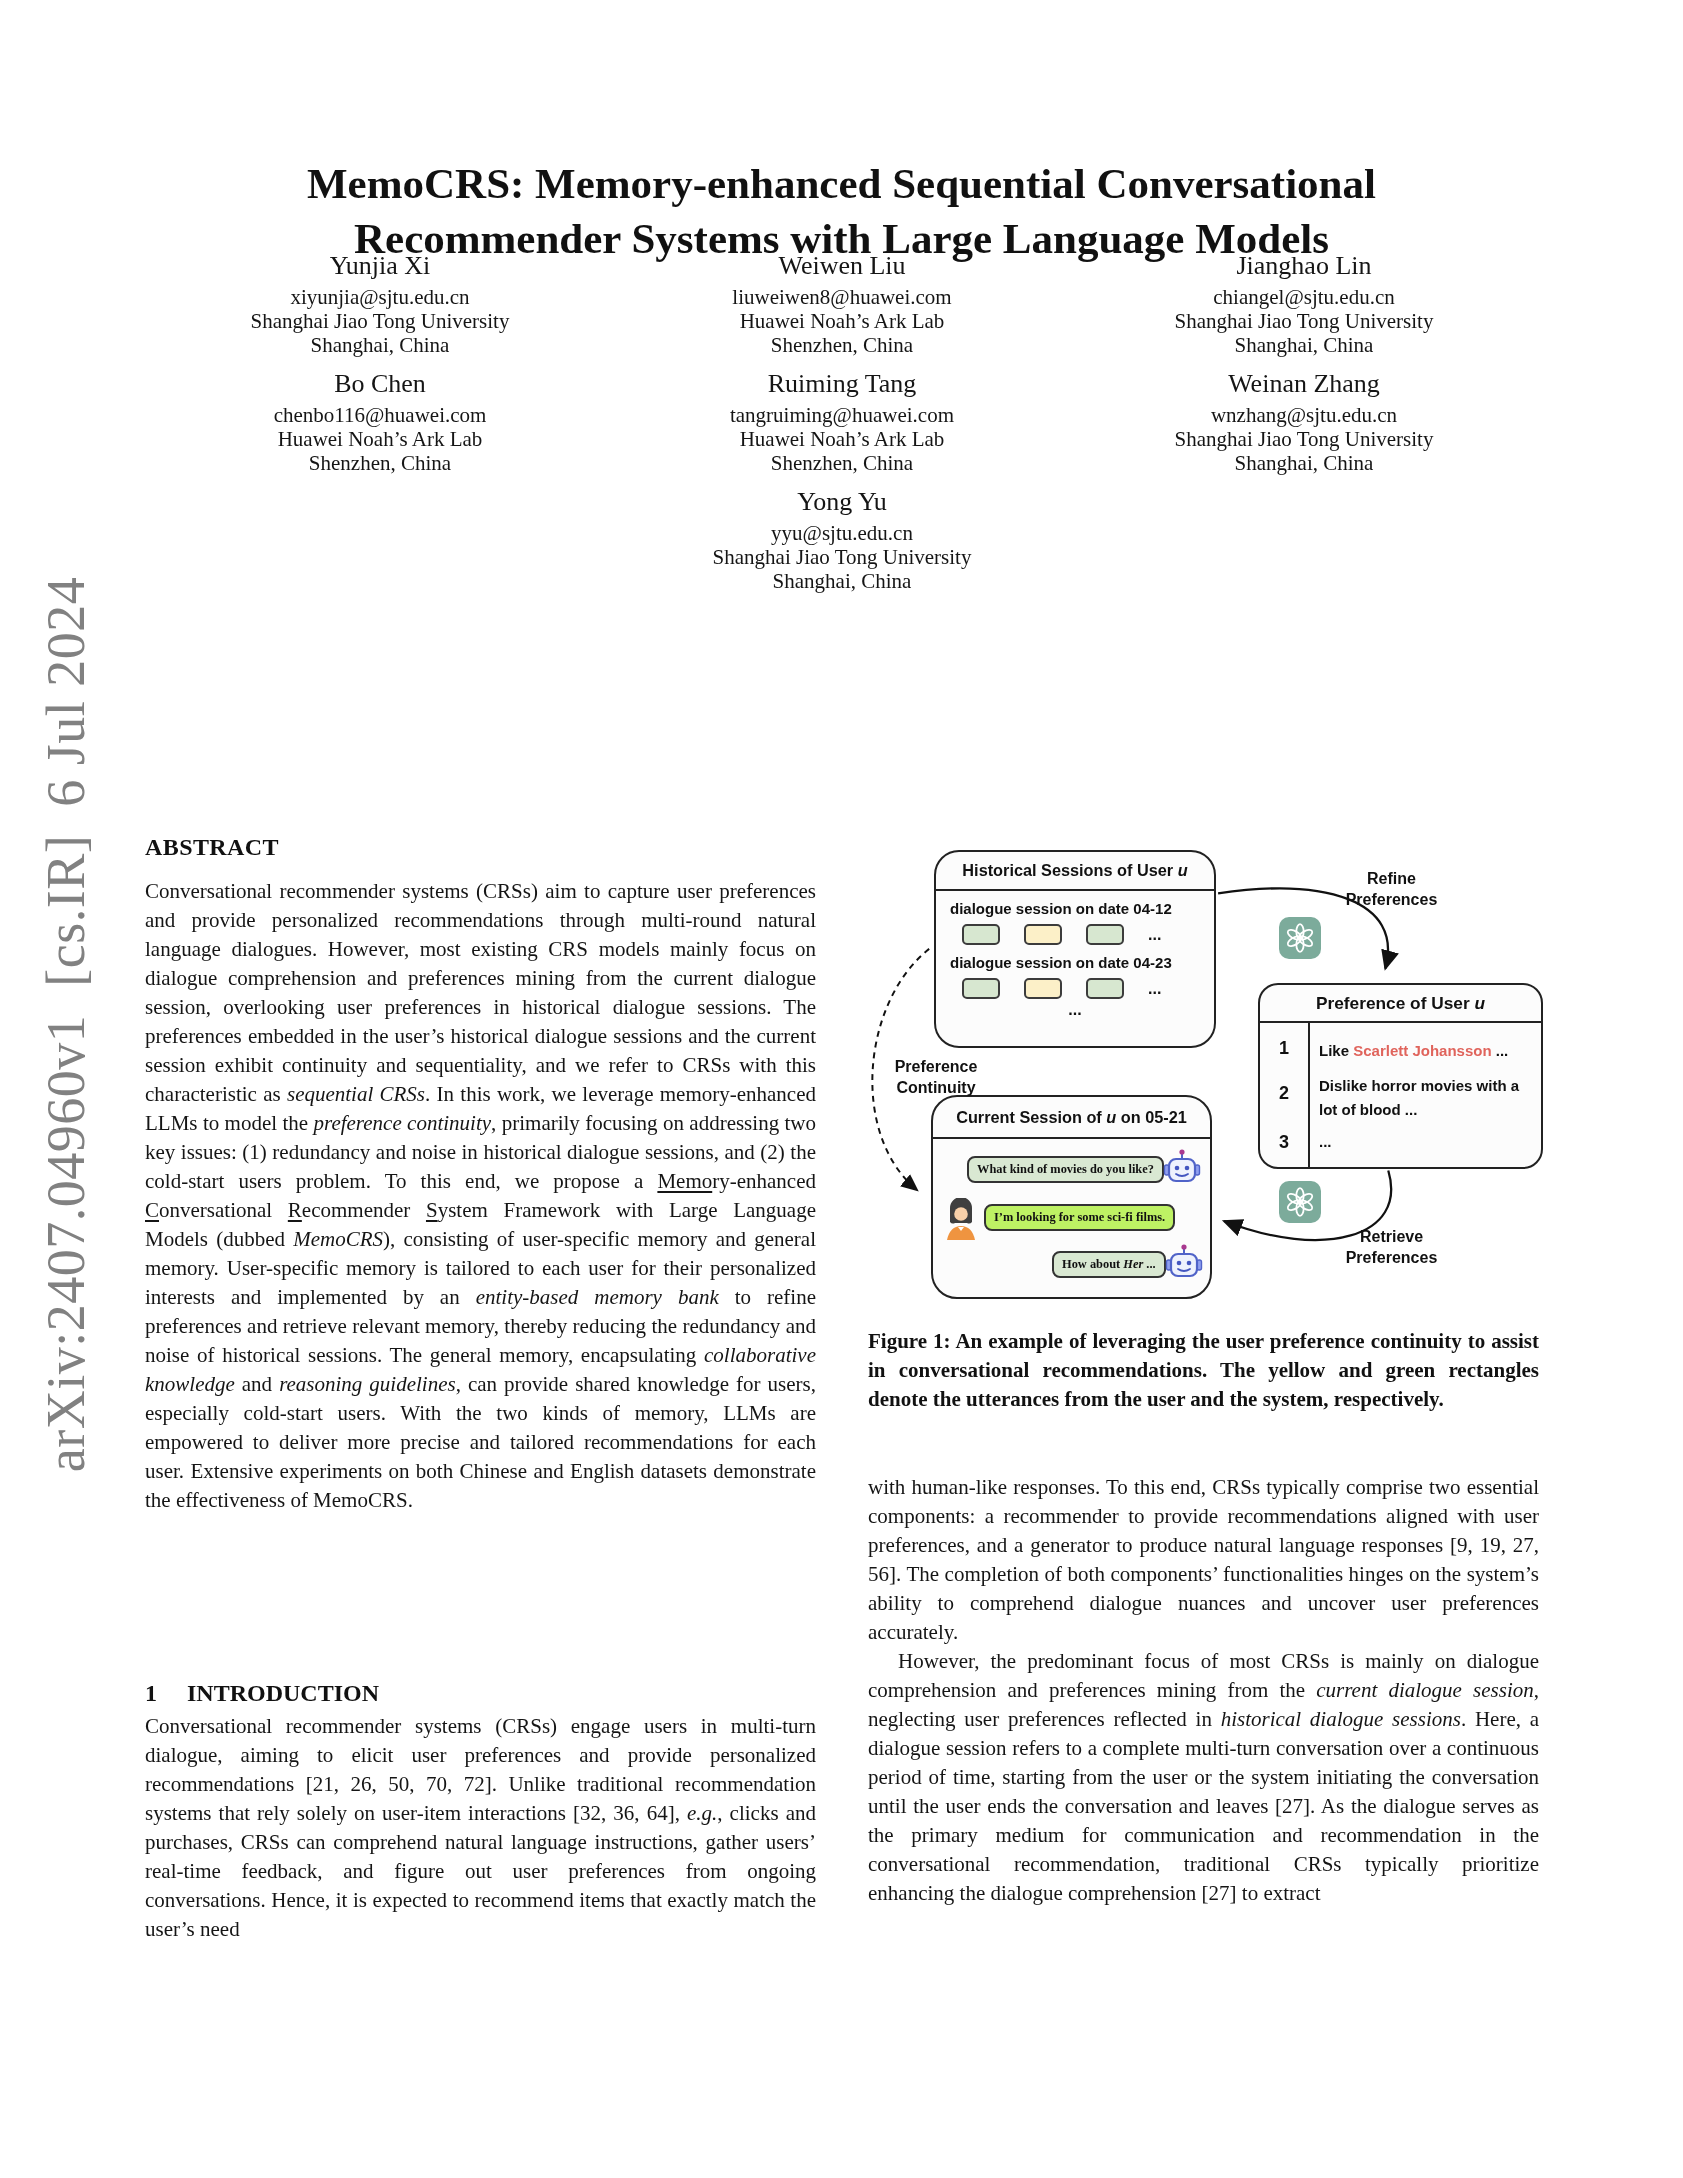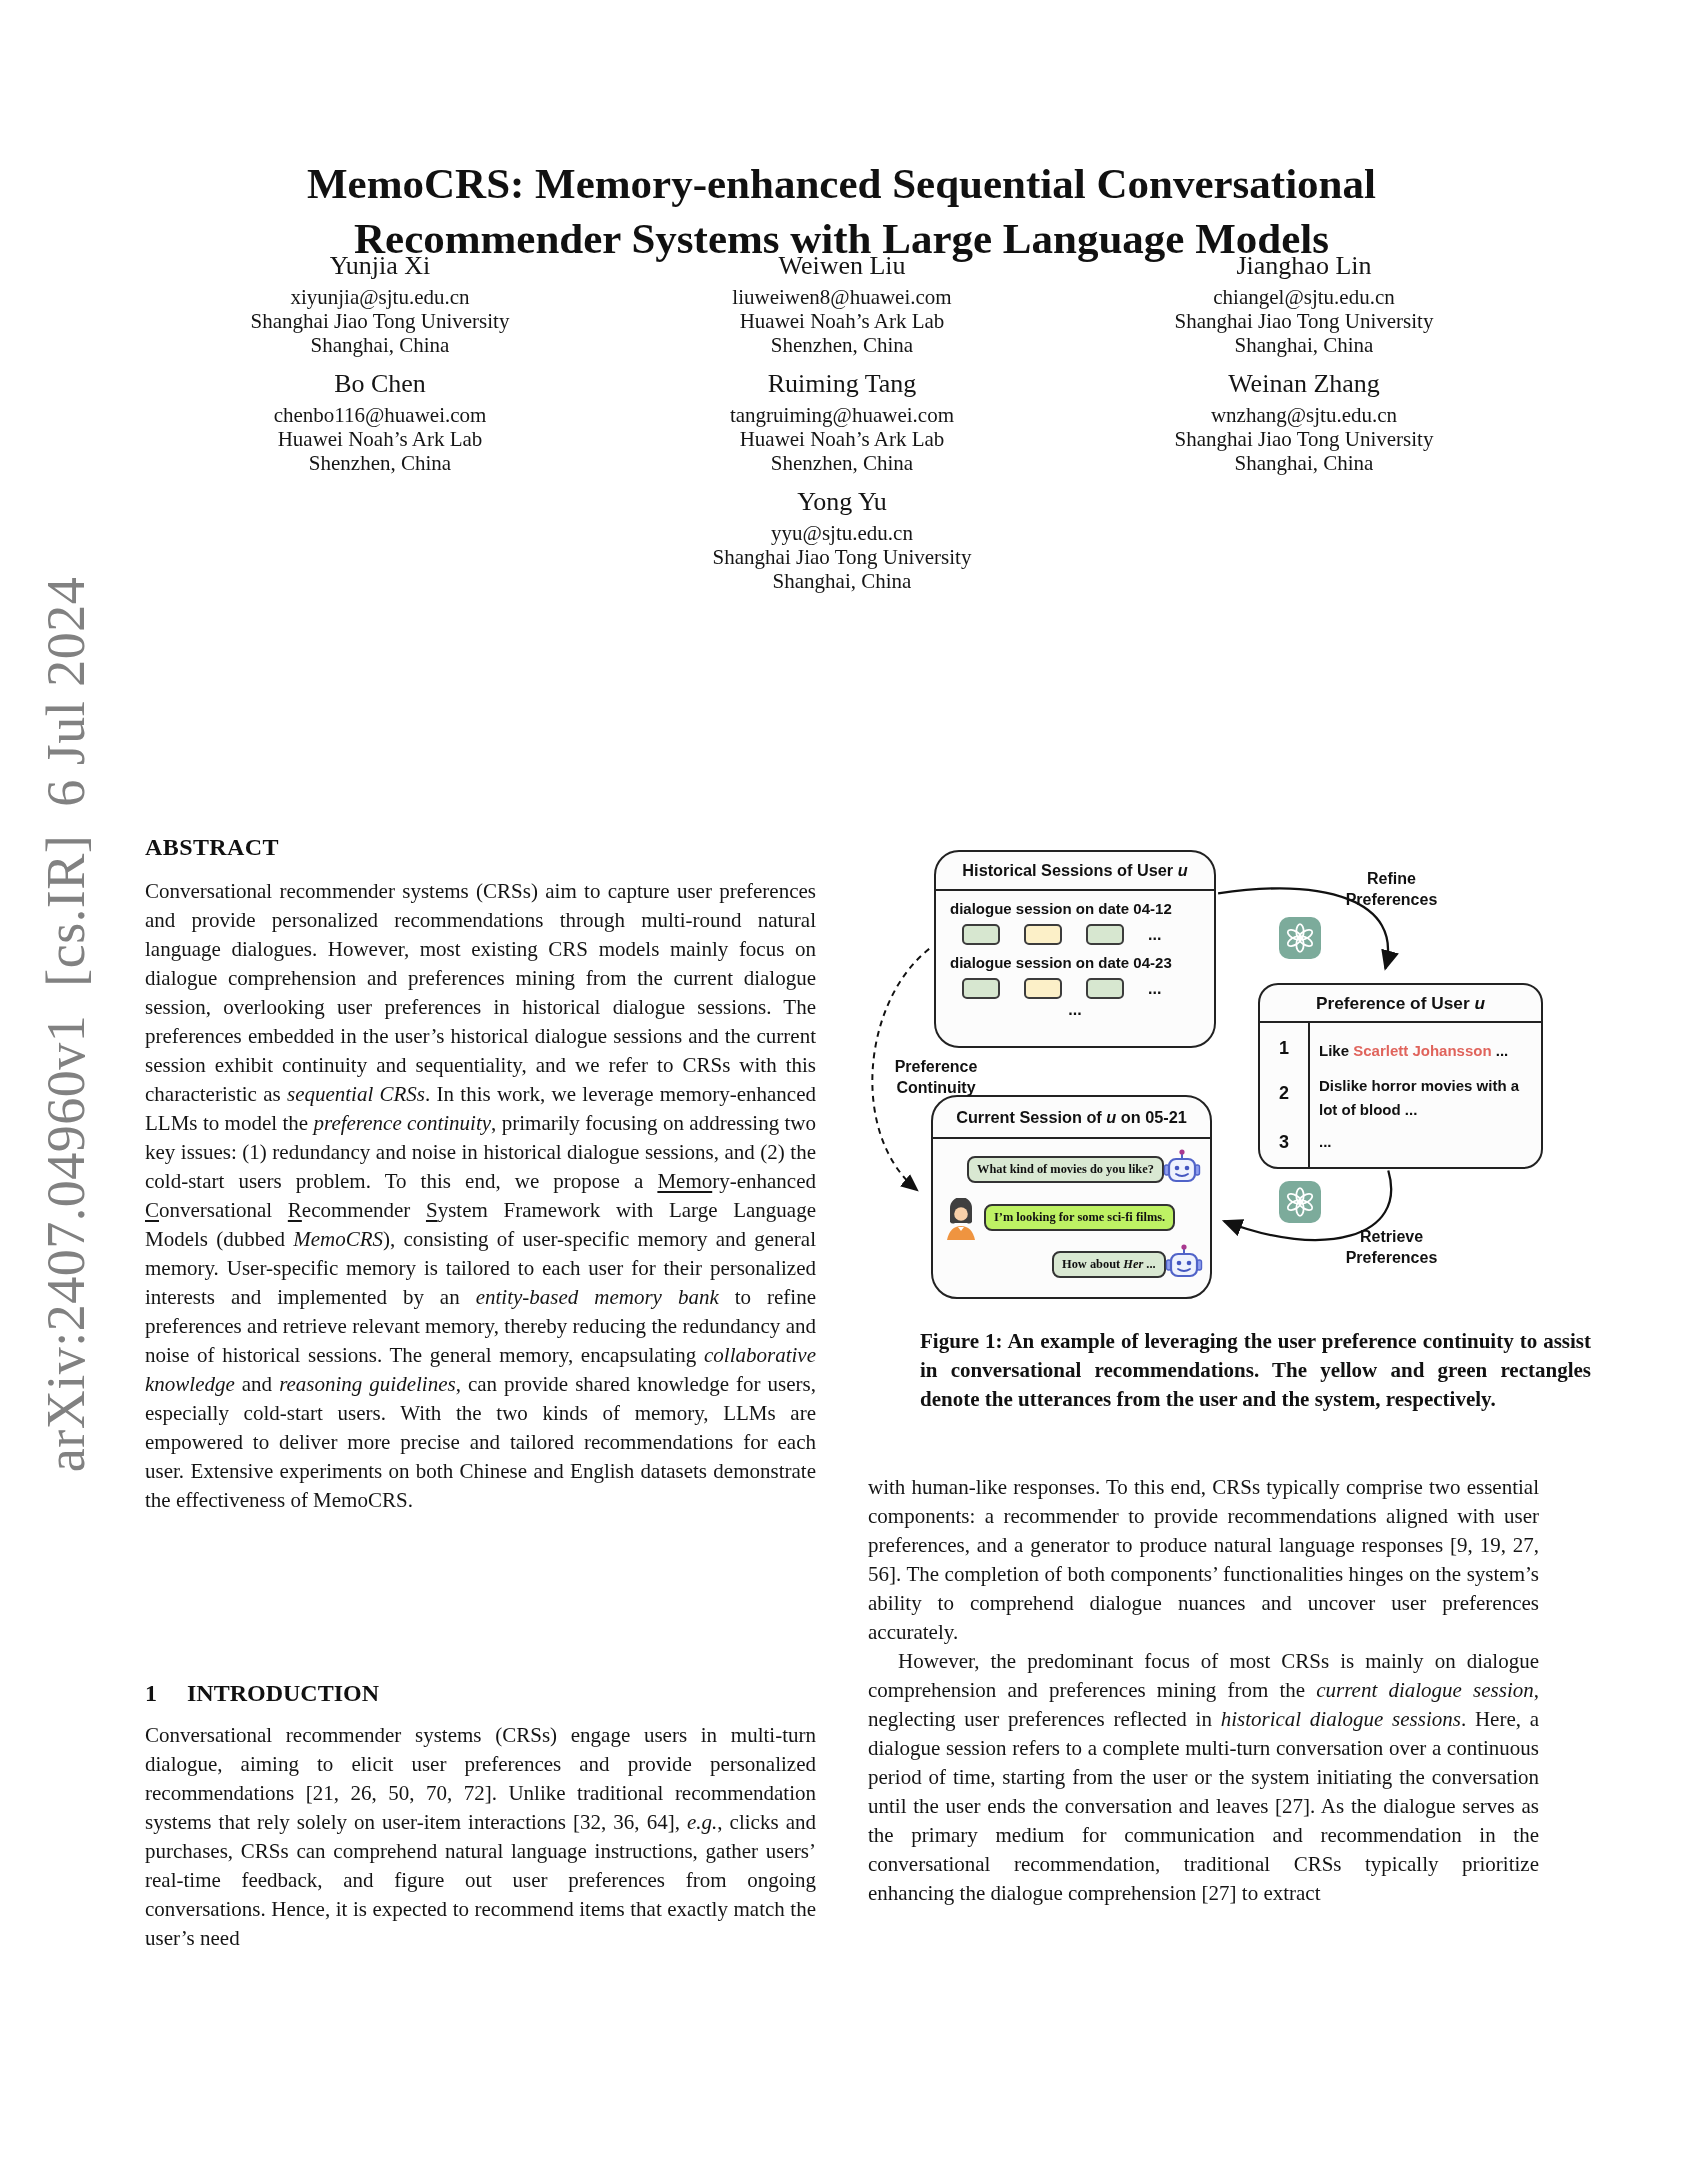--- a/index.html
+++ b/index.html
@@ -18,24 +18,24 @@
            grid-template-columns:repeat(3,1fr);row-gap:10px;text-align:center;}
   .author{padding:0;}
   .author.center-wide{grid-column:1 / -1;}
   .author .name{font-size:26px;line-height:33px;margin-bottom:3px;}
   .author .det{font-size:21px;line-height:24px;}
 
   
   .abstract-block{position:absolute;left:145px;top:834px;width:671px;}
   .intro-block{position:absolute;left:145px;top:1680px;width:671px;}
   .rightcol-body{position:absolute;left:868px;top:1473px;width:671px;}
-  .caption{position:absolute;left:920px;top:1327px;width:671px;
+  .caption{position:absolute;left:868px;top:1327px;width:671px;
            font-weight:bold;font-size:21px;line-height:29px;text-align:justify;color:#111;}
   h2.sec{font-size:24px;margin:0 0 16px 0;letter-spacing:0.4px;color:#111;}
-  h2.secnum{font-size:24px;margin:0 0 14px 0;color:#111;}
+  h2.secnum{font-size:24px;margin:0 0 5px 0;color:#111;}
   h2.secnum .num{margin-right:30px;}
   p.body{font-size:21px;line-height:29px;text-align:justify;margin:0;}
   p.body + p.body{text-indent:30px;}
   p.body i{font-style:italic;}
   p.body u{text-decoration:underline;text-underline-offset:3px;}
 
   
   .figure{position:absolute;left:624px;top:842px;width:921px;height:473px;
           font-family:"Liberation Sans",sans-serif;}
   .fig-arrows{position:absolute;left:0;top:0;z-index:1;}

